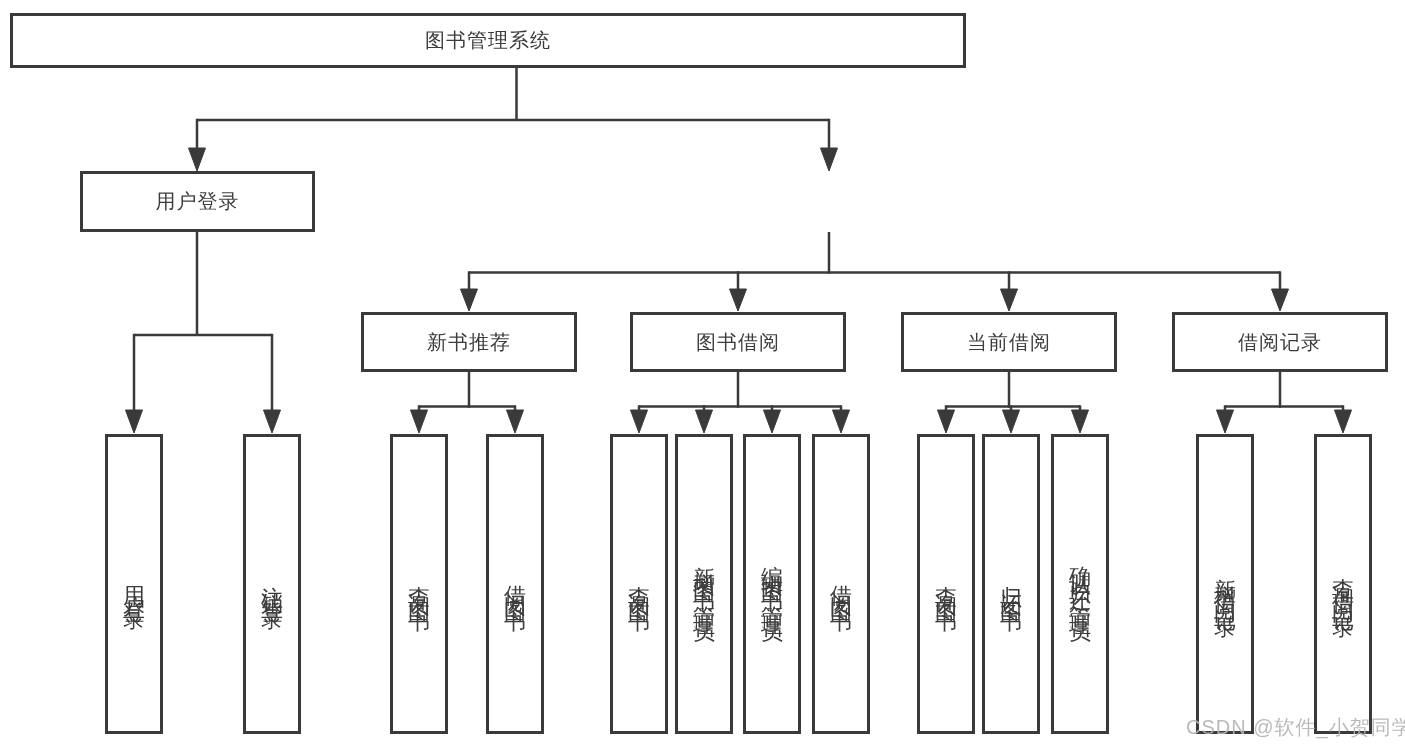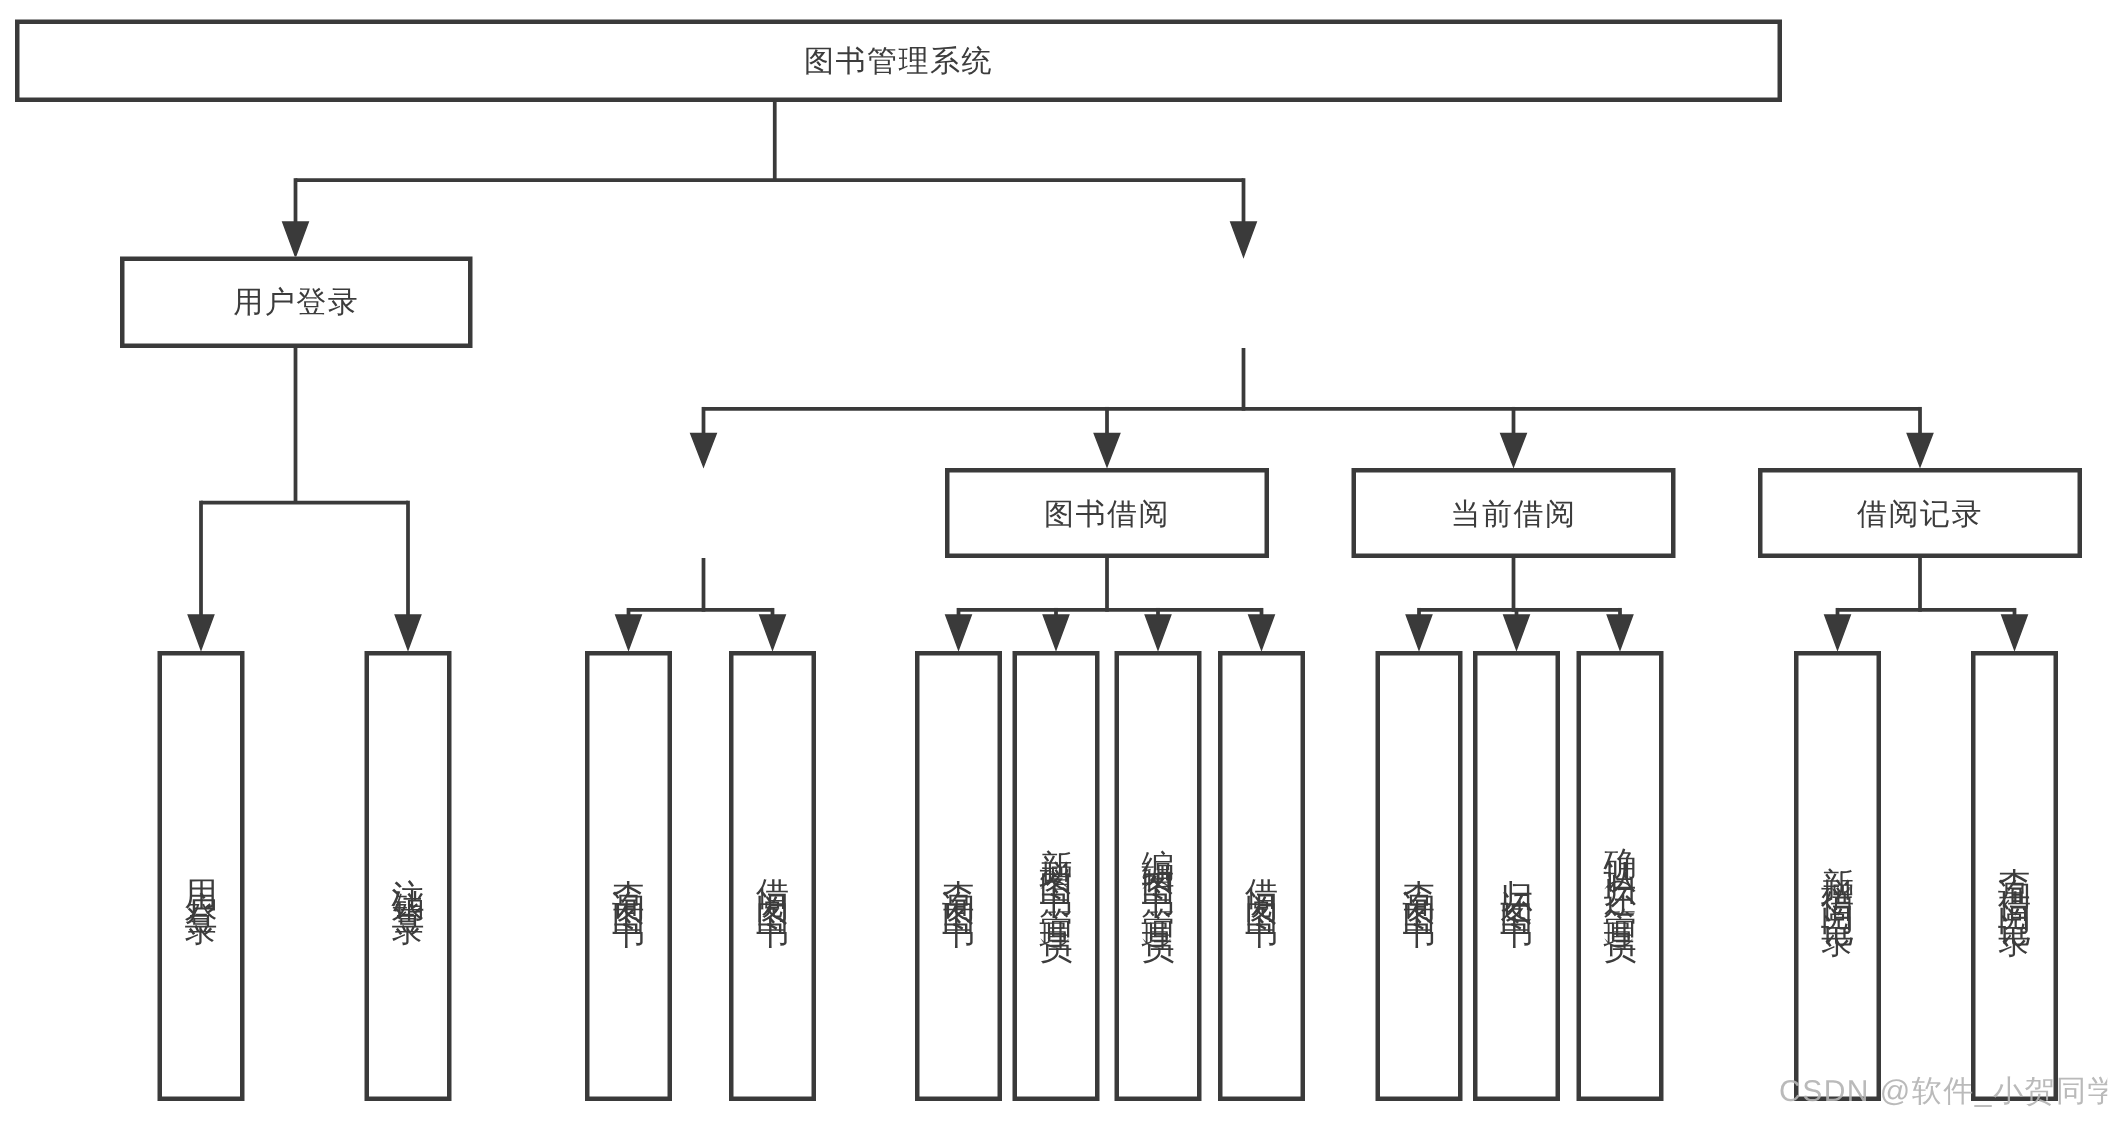--- a/index.html
+++ b/index.html
@@ -44,21 +44,21 @@
   }
   .hnode {
     height: 61px;
     font-size: 20px;
     letter-spacing: 1px;
     white-space: nowrap;
   }
   .root {
     left: 10px;
     top: 13px;
-    width: 1178px;
+    width: 956px;
     height: 55px;
   }
   .vnode {
     top: 434px;
     width: 58px;
     height: 300px;
     font-size: 22px;
   }
   .vnode .vtext {
     writing-mode: vertical-rl;
@@ -142,20 +142,21 @@
     <line x1="1225" y1="405.3" x2="1225" y2="412"></line>
     <polygon points="1216.5,410 1233.5,410 1225,433"></polygon>
     <line x1="1343" y1="405.3" x2="1343" y2="412"></line>
     <polygon points="1334.5,410 1351.5,410 1343,433"></polygon>
   </svg>
 
   <div class="node hnode root">图书管理系统</div>
 
   <div class="node hnode" style="left:80px; top:171px; width:235px;">用户登录</div>
 
+  <div class="node hnode" style="left:361px; top:312px; width:216px; height:60px;">新书推荐</div>
   <div class="node hnode" style="left:901px; top:312px; width:216px; height:60px;">当前借阅</div>
   <div class="node hnode" style="left:630px; top:312px; width:216px; height:60px;">图书借阅</div>
   <div class="node hnode" style="left:1172px; top:312px; width:216px; height:60px;">借阅记录</div>
 
   <div class="node vnode" style="left:105px;">
     <span class="vtext">用户登录</span>
   </div>
   <div class="node vnode" style="left:243px;">
     <span class="vtext">注销登录</span>
   </div>

